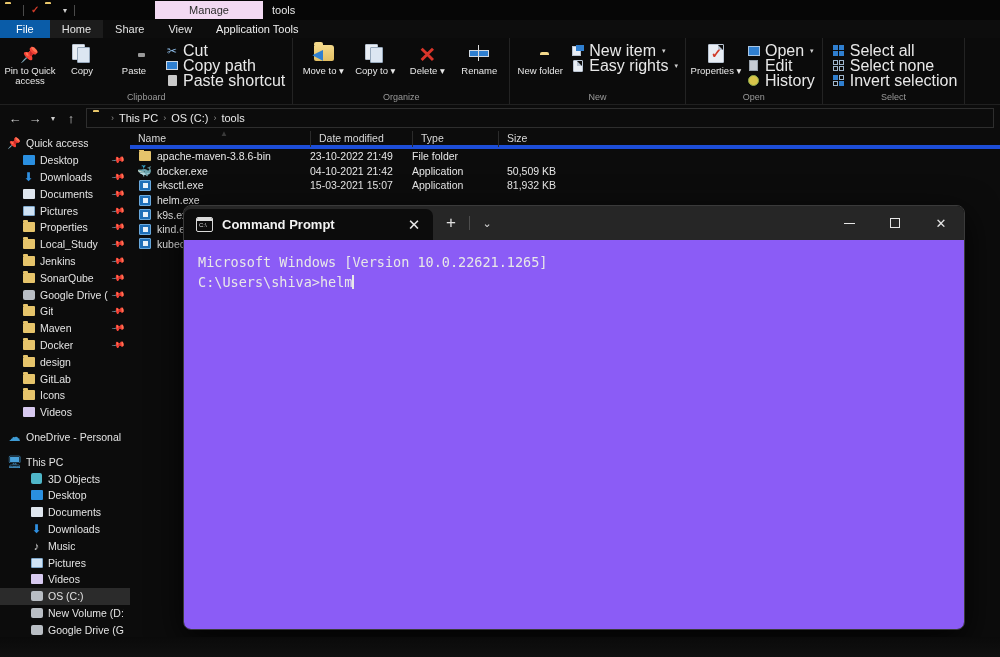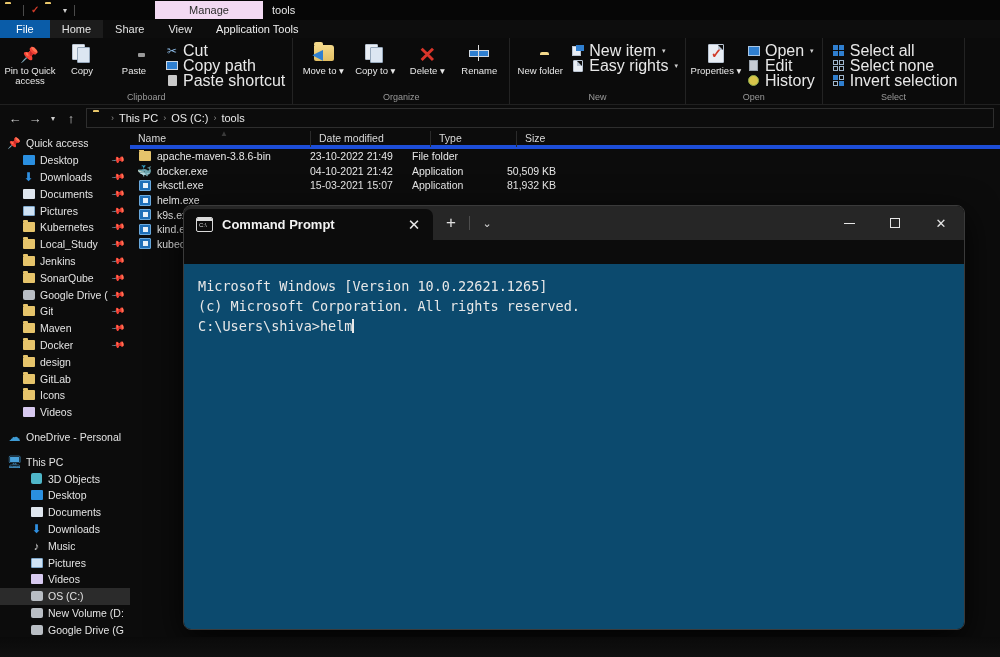--- a/index.html
+++ b/index.html
@@ -132,22 +132,22 @@
   .term-tab-title { color: #f2f2f2; font-size: 13px; font-weight: bold; flex: 1; }
   .term-tab-close { color: #e8e8e8; font-size: 15px; width: 22px; text-align: center; cursor: default; }
   .term-newtab { width: 36px; display: flex; align-items: center; justify-content: center; color: #e0e0e0; font-size: 17px; cursor: default; }
   .term-vsep { width: 1px; background: #4d4d4d; margin: 10px 0; }
   .term-dd { width: 34px; display: flex; align-items: center; justify-content: center; color: #d8d8d8; font-size: 11px; cursor: default; }
   .term-spacer { flex: 1; }
   .term-wc { width: 46px; display: flex; align-items: center; justify-content: center; color: #e6e6e6; font-size: 13px; cursor: default; }
   .term-wc .boxg { width: 10px; height: 10px; border: 1px solid #e6e6e6; }
   .term-wc .dashg { width: 11px; height: 1px; background: #e6e6e6; }
   .term-body { padding: 12px 14px; font-family: "DejaVu Sans Mono", "Liberation Mono", monospace;
-               font-size: 13.5px; line-height: 20px; color: #e8e8e8; white-space: pre; background: #0c4a6e;
-               height: calc(100% - 34px); margin-top: 24px; }
+               font-size: 13.5px; line-height: 20px; color: #e8e8e8; white-space: pre; background: #8b5cf6;
+               height: calc(100% - 34px); }
   .cursor { display: inline-block; width: 1.5px; height: 14px; background: #e8e8e8; vertical-align: -2px; }
 
   .statusbar-obscured { position: absolute; left: 190px; top: 630px; width: 600px; height: 14px;
                         color: #1b1b1b; font-size: 10px; display: flex; align-items: center; gap: 14px; overflow: hidden; }
   .desk-fade { position: absolute; left: 0; bottom: 0; width: 1000px; height: 20px;
                background: linear-gradient(#0a0a0a,#101010); }
 </style>
 </head>
 <body>
 
@@ -404,21 +404,21 @@
             <span class="nav-ic">
               <span class="sq pic"></span>
             </span>
             <span class="nav-label">Pictures</span>
             <span class="pin">📌</span>
           </div>
           <div class="nav-item lvl1">
             <span class="nav-ic">
               <span class="sq folder"></span>
             </span>
-            <span class="nav-label">Kubernetes</span>
+            <span class="nav-label">Properties</span>
             <span class="pin">📌</span>
           </div>
           <div class="nav-item lvl1">
             <span class="nav-ic">
               <span class="sq folder"></span>
             </span>
             <span class="nav-label">Local_Study</span>
             <span class="pin">📌</span>
           </div>
           <div class="nav-item lvl1">
@@ -571,21 +571,21 @@
         </div>
       <div class="filelist">
         <div class="col-head" id="colhead">
             <div class="ch" style="width: 180px;">
               <span>Name</span>
               <span class="sort-caret">▲</span>
             </div>
             <div class="ch" style="width: 102px;">
               <span>Date modified</span>
             </div>
-            <div class="ch" style="width: 86px; margin-left: 18px;">
+            <div class="ch" style="width: 86px;">
               <span>Type</span>
             </div>
             <div class="ch" style="width: 70px;">
               <span>Size</span>
             </div>
           </div>
         <div id="rows">
             <div class="frow">
               <div class="fc-name">
                 <span class="fic">
@@ -682,17 +682,17 @@
       <div class="term-dd">⌄</div>
       <div class="term-spacer"></div>
       <div class="term-wc">
           <span class="dashg"></span>
         </div>
       <div class="term-wc">
           <span class="boxg"></span>
         </div>
       <div class="term-wc">✕</div>
     </div>
-    <div class="term-body" id="termbody"><div>Microsoft Windows [Version 10.0.22621.1265]</div><div>(c) Microsoft Corporation. All rights reserved.</div><div></div><div>C:\Users\shiva&gt;helm<span class="cursor"></span></div></div>
+    <div class="term-body" id="termbody"><div>Microsoft Windows [Version 10.0.22621.1265]</div><div></div><div>C:\Users\shiva&gt;helm<span class="cursor"></span></div></div>
   </div>
 
   <div class="desk-fade"></div>
 </div>
 
 </body></html>

